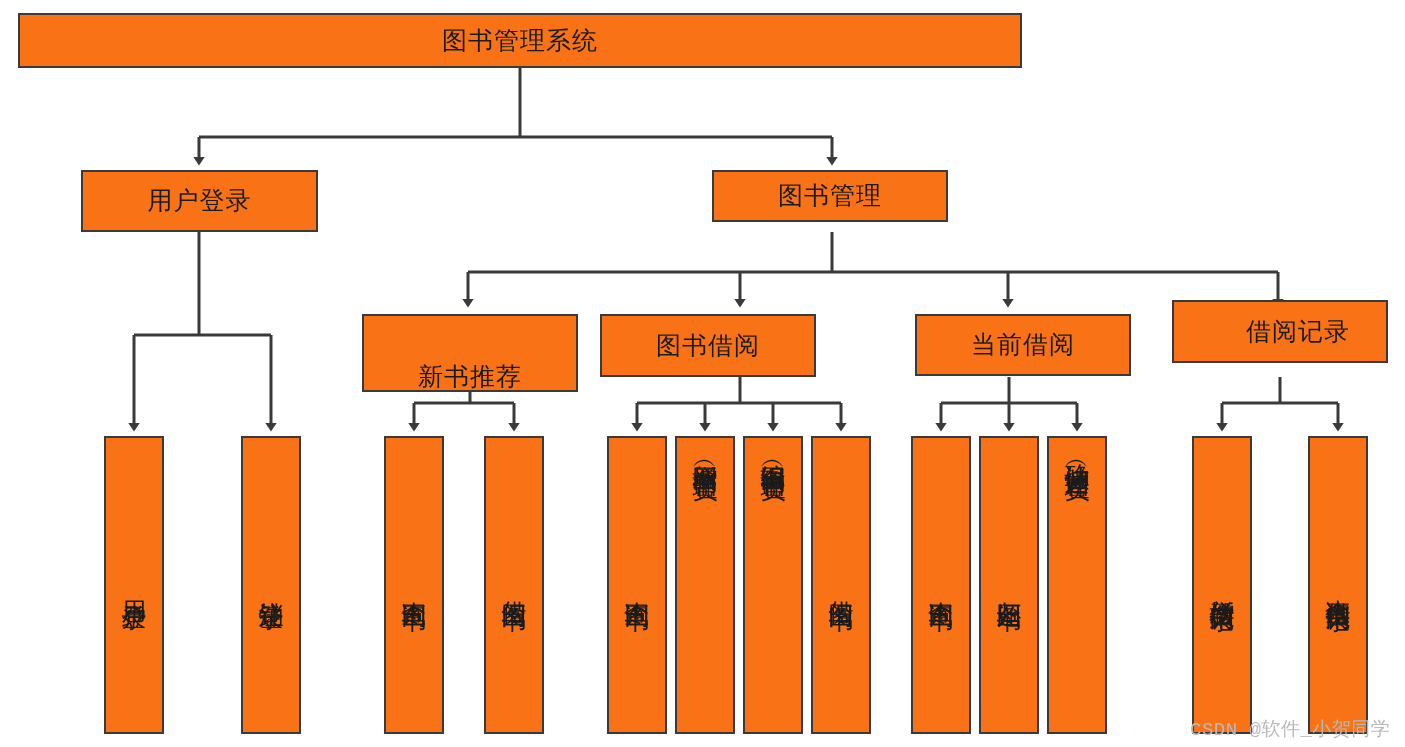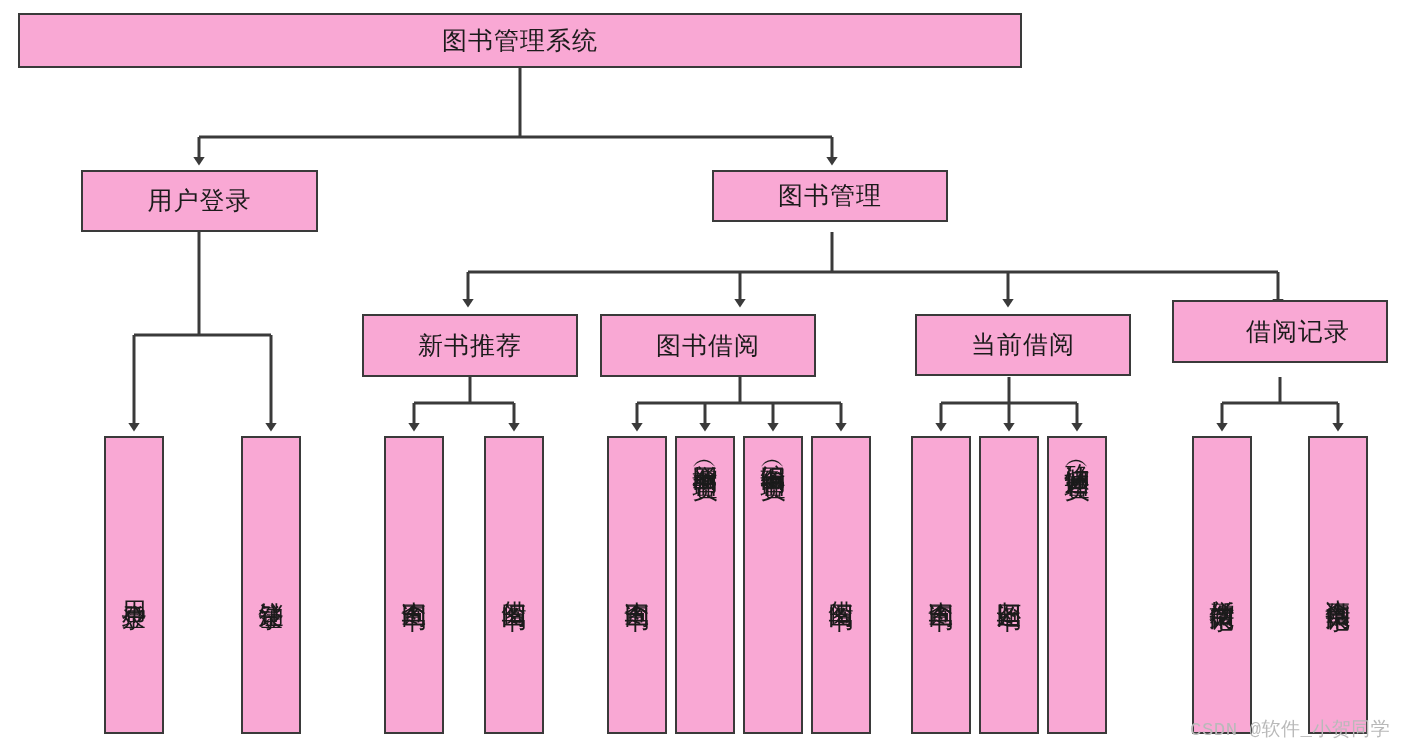--- a/index.html
+++ b/index.html
@@ -22,21 +22,21 @@
     left: 0;
     top: 0;
     width: 1405px;
     height: 747px;
     pointer-events: none;
   }
   .node {
     position: absolute;
     box-sizing: border-box;
     border: 2.5px solid #3a3a3a;
-    background: #f9a8d4;
+    background: #f97316;
     display: flex;
     align-items: center;
     justify-content: center;
     color: #1b1b1b;
   }
   .node.h {
     font-size: 25px;
     letter-spacing: 1px;
     line-height: 1.1;
   }
@@ -119,21 +119,21 @@
     <span>图书管理系统</span>
   </div>
 
   <div class="node h" style="left:81px; top:170px; width:237px; height:62px;">
     <span>用户登录</span>
   </div>
   <div class="node h" style="left:712px; top:170px; width:236px; height:52px;">
     <span>图书管理</span>
   </div>
 
-  <div class="node h" style="left:362px; top:314px; width:216px; height:63px;">
+  <div class="node h" style="left:362px; top:314px; width:216px; height:78px;align-items:flex-end;">
     <span>新书推荐</span>
   </div>
   <div class="node h" style="left:600px; top:314px; width:216px; height:63px;">
     <span>图书借阅</span>
   </div>
   <div class="node h" style="left:915px; top:314px; width:216px; height:62px;text-align:center;">
     <span>当前借阅</span>
   </div>
   <div class="node h" style="left:1172px; top:300px; width:216px; height:63px;padding-left:36px;">
     <span>借阅记录</span>

